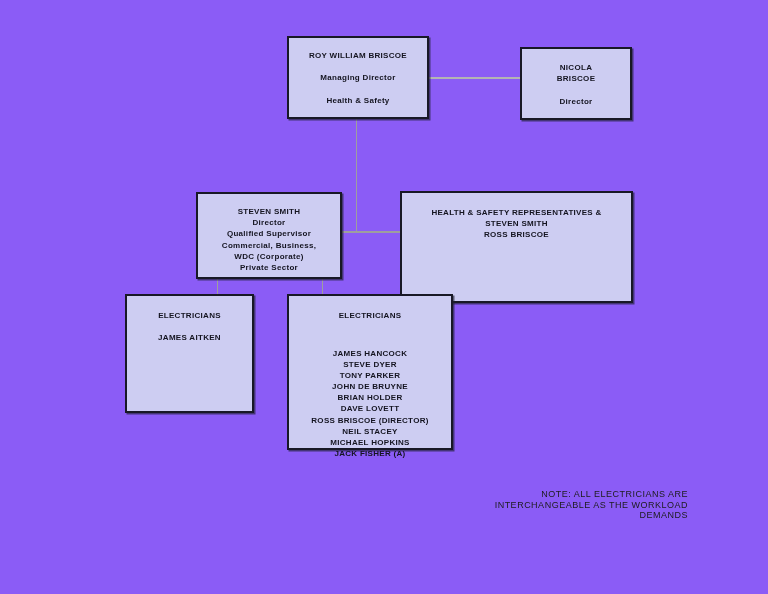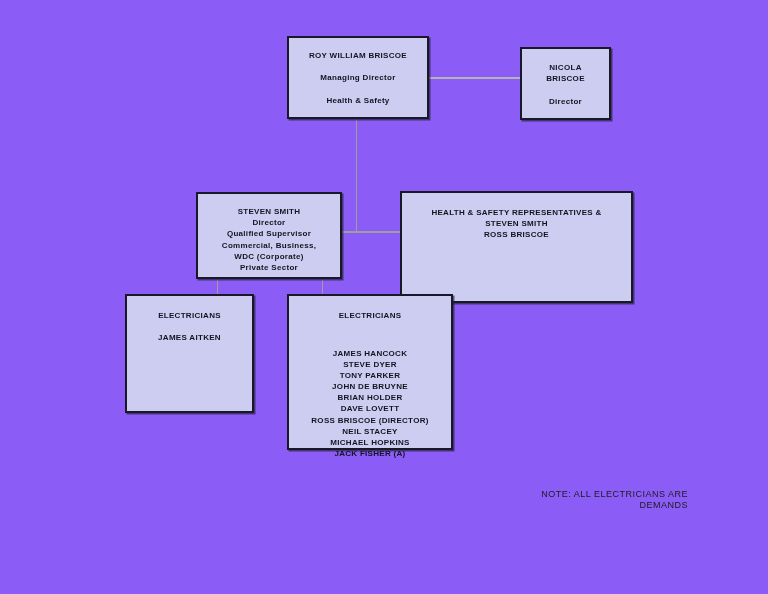--- a/index.html
+++ b/index.html
@@ -30,21 +30,21 @@
   }
   .connector {
     position: absolute;
     background: #9e9e9e;
   }
   .connector.light { background: #b4b4b4; }
 
   
   #box-roy      { left: 287px; top: 36px;  width: 142px; height: 83px;
                   display: flex; flex-direction: column; justify-content: space-evenly; }
-  #box-nicola   { left: 520px; top: 47px;  width: 91px;  height: 73px; padding-top: 13px; }
+  #box-nicola   { left: 520px; top: 47px;  width: 112px;  height: 73px; padding-top: 13px; }
   #box-nicola .gap-line { margin-top: 12px; }
   #box-steven   { left: 196px; top: 192px; width: 146px; height: 87px; padding-top: 12px; line-height: 11.2px; }
   #box-hs       { left: 400px; top: 191px; width: 233px; height: 112px; padding-top: 14px; }
   #box-elec-sm  { left: 125px; top: 294px; width: 129px; height: 119px; padding-top: 9px;  line-height: 22px; }
   #box-elec-mn  { left: 287px; top: 294px; width: 166px; height: 156px; }
   #box-elec-mn .box-title { margin-top: 14px; }
   #box-elec-mn .names     { margin-top: 27px; line-height: 11.1px; }
 
   
   #conn-roy-nicola { left: 429px; top: 77px;  width: 91px; height: 2px; }
@@ -120,16 +120,17 @@
       <div>DAVE LOVETT</div>
       <div>ROSS BRISCOE (DIRECTOR)</div>
       <div>NEIL STACEY</div>
       <div>MICHAEL HOPKINS</div>
       <div>JACK FISHER (A)</div>
     </div>
   </div>
 
   <div id="note">
     <div>NOTE: ALL ELECTRICIANS ARE</div>
+    <div>INTERCHANGEABLE AS THE WORKLOAD</div>
     <div>DEMANDS</div>
   </div>
 
 </div>
 
 </body></html>

